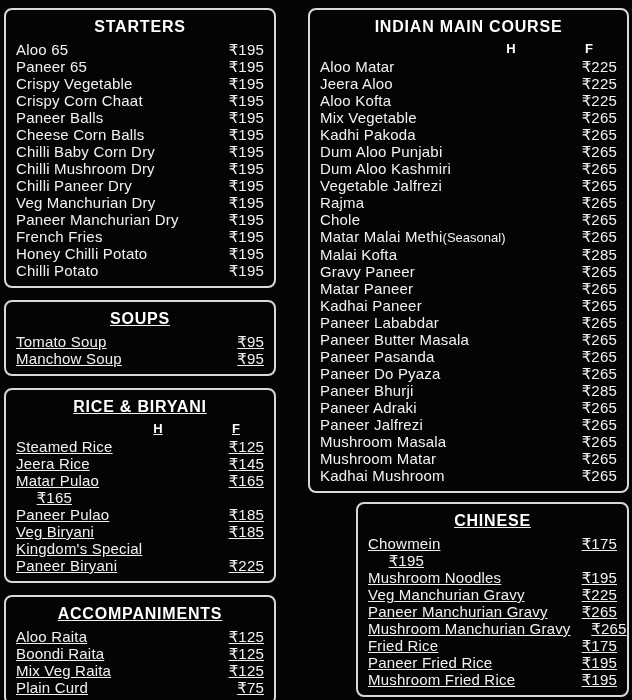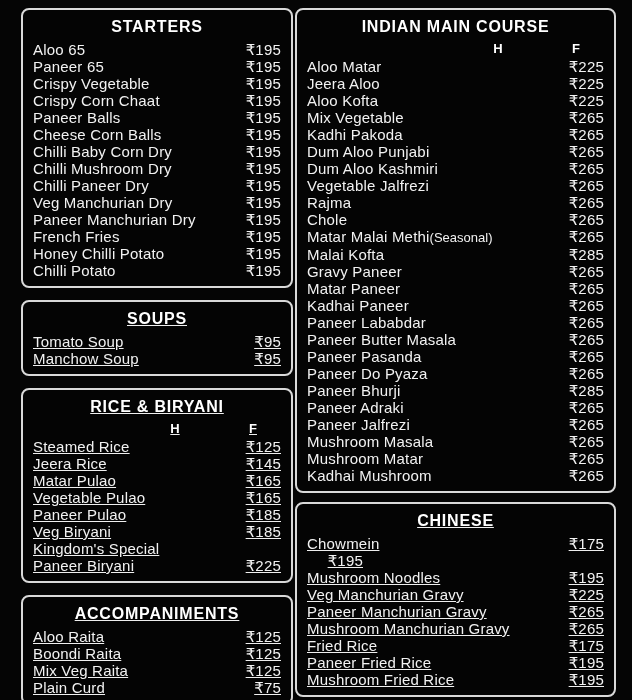--- a/index.html
+++ b/index.html
@@ -8,41 +8,41 @@
     background: #050505;
     width: 632px;
     height: 700px;
     overflow: hidden;
     font-family: "Liberation Sans", "DejaVu Sans", sans-serif;
   }
   .page {
     box-sizing: border-box;
     width: 632px;
     height: 700px;
-    padding: 8px 11px 12px 21px;
+    padding: 8px 11px 12px 4px;
     display: flex;
-    gap: 2px;
+    gap: 32px;
   }
   .col {
     display: flex;
     flex-direction: column;
     flex: none;
   }
   .col.left  { width: 272px; }
   .col.right { width: 321px; }
   .box {
     box-sizing: border-box;
     border: 2px solid #d9d9d9;
     border-radius: 8px;
     background: #040404;
     padding: 5px 10px 7px 10px;
     color: #efefef;
   }
   .box + .box { margin-top: 12px; text-decoration: underline; }
-  .col.right .box + .box { margin-top: 9px; }
+  .col.right .box + .box { margin-top: 9px; margin-left: 48px; }
   .title {
     margin: 2px 0 5px 0;
     text-align: center;
     font-size: 16px;
     font-weight: bold;
     letter-spacing: 0.8px;
     color: #ffffff;
     line-height: 19px;
   }
   .hf {
@@ -165,21 +165,20 @@
           </div>
           <div class="row">
             <span class="nm">Jeera Rice</span>
             <span class="pr">₹145</span>
           </div>
           <div class="row">
             <span class="nm">Matar Pulao</span>
             <span class="pr">₹165</span>
           </div>
           <div class="row">
-            <span class="nm">Vegetable Pulao</span>
             <span class="pr">₹165</span>
           </div>
           <div class="row">
             <span class="nm">Paneer Pulao</span>
             <span class="pr">₹185</span>
           </div>
           <div class="row">
             <span class="nm">Veg Biryani</span>
             <span class="pr">₹185</span>
           </div>

